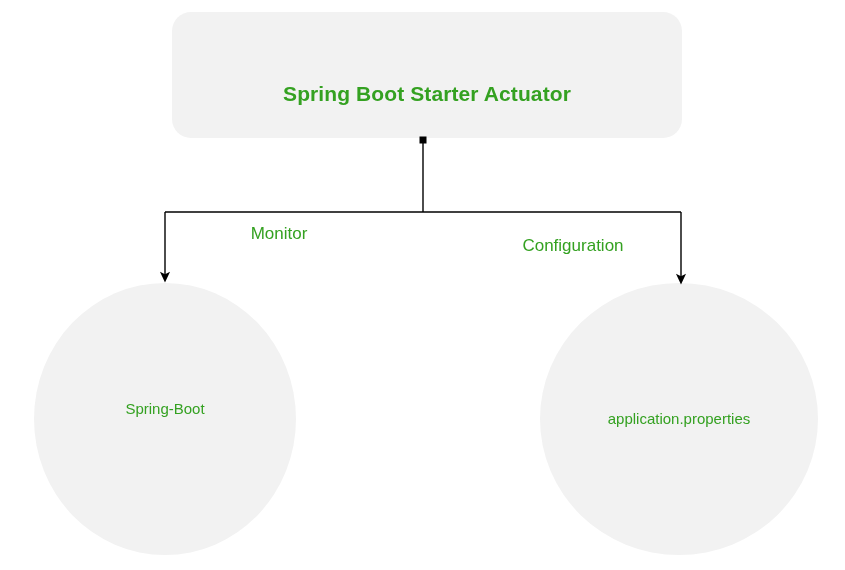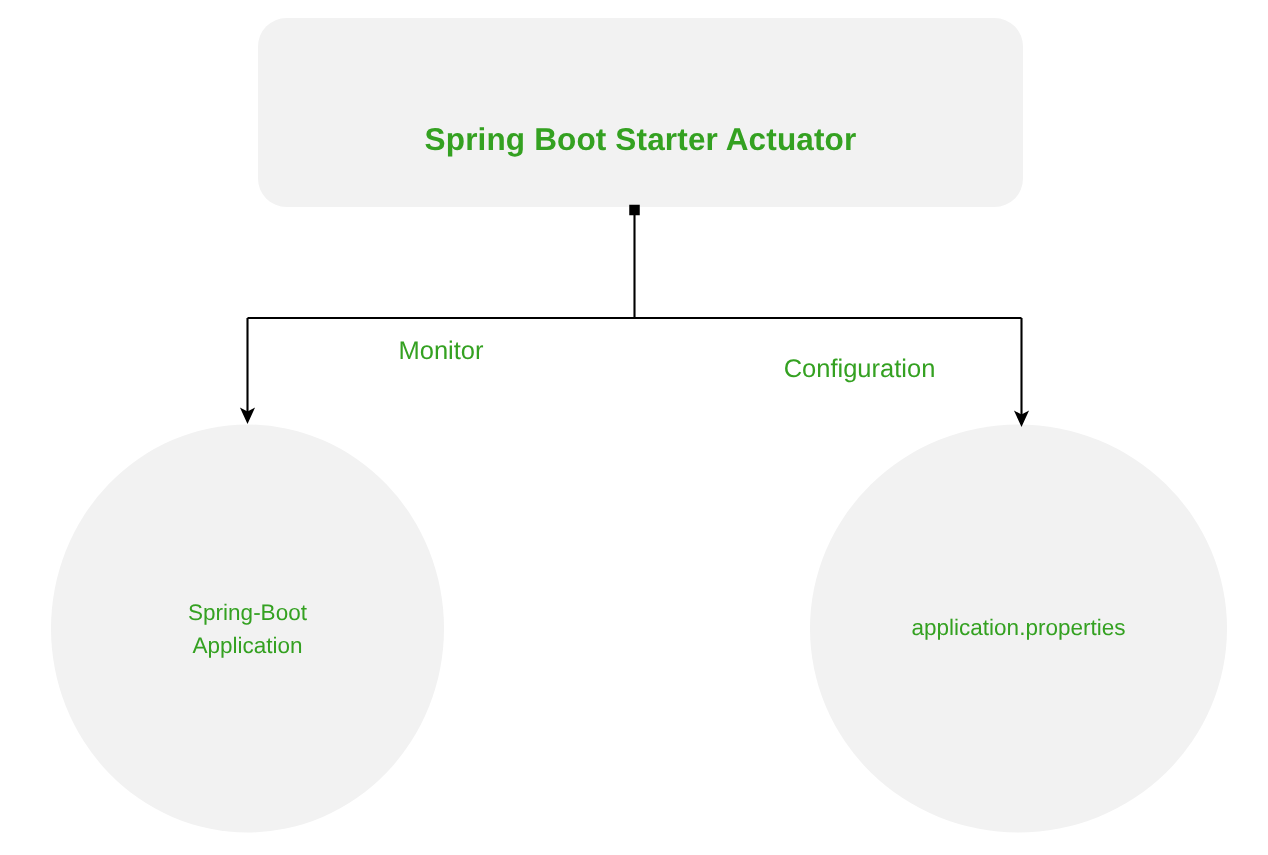--- a/index.html
+++ b/index.html
@@ -58,21 +58,21 @@
     margin-top: 24px;
   }
   .edge-label {
     position: absolute;
     color: #34a121;
     font-size: 17px;
     text-align: center;
     user-select: none;
   }
   #edge-label-monitor {
-    left: 214px;
+    left: 199px;
     top: 224px;
     width: 160px;
   }
   #edge-label-configuration {
     left: 483px;
     top: 236px;
     width: 180px;
   }
 </style>
 </head>
@@ -104,20 +104,19 @@
   </svg>
 
   <div class="node-text" id="root-node-label" style="color: rgb(52, 161, 33);">Spring Boot Starter Actuator</div>
 
   <div class="edge-label" id="edge-label-monitor" style="color: rgb(52, 161, 33);">Monitor</div>
 
   <div class="edge-label" id="edge-label-configuration" style="color: rgb(52, 161, 33);">Configuration</div>
 
   <div class="node-text" id="left-circle-label" style="color: rgb(52, 161, 33);">
     <div>Spring-Boot</div>
-    <div>Application</div>
   </div>
 
   <div class="node-text" id="right-circle-label" style="color: rgb(52, 161, 33);">
     <div>application.properties</div>
   </div>
 
 </div>
 
 </body></html>

